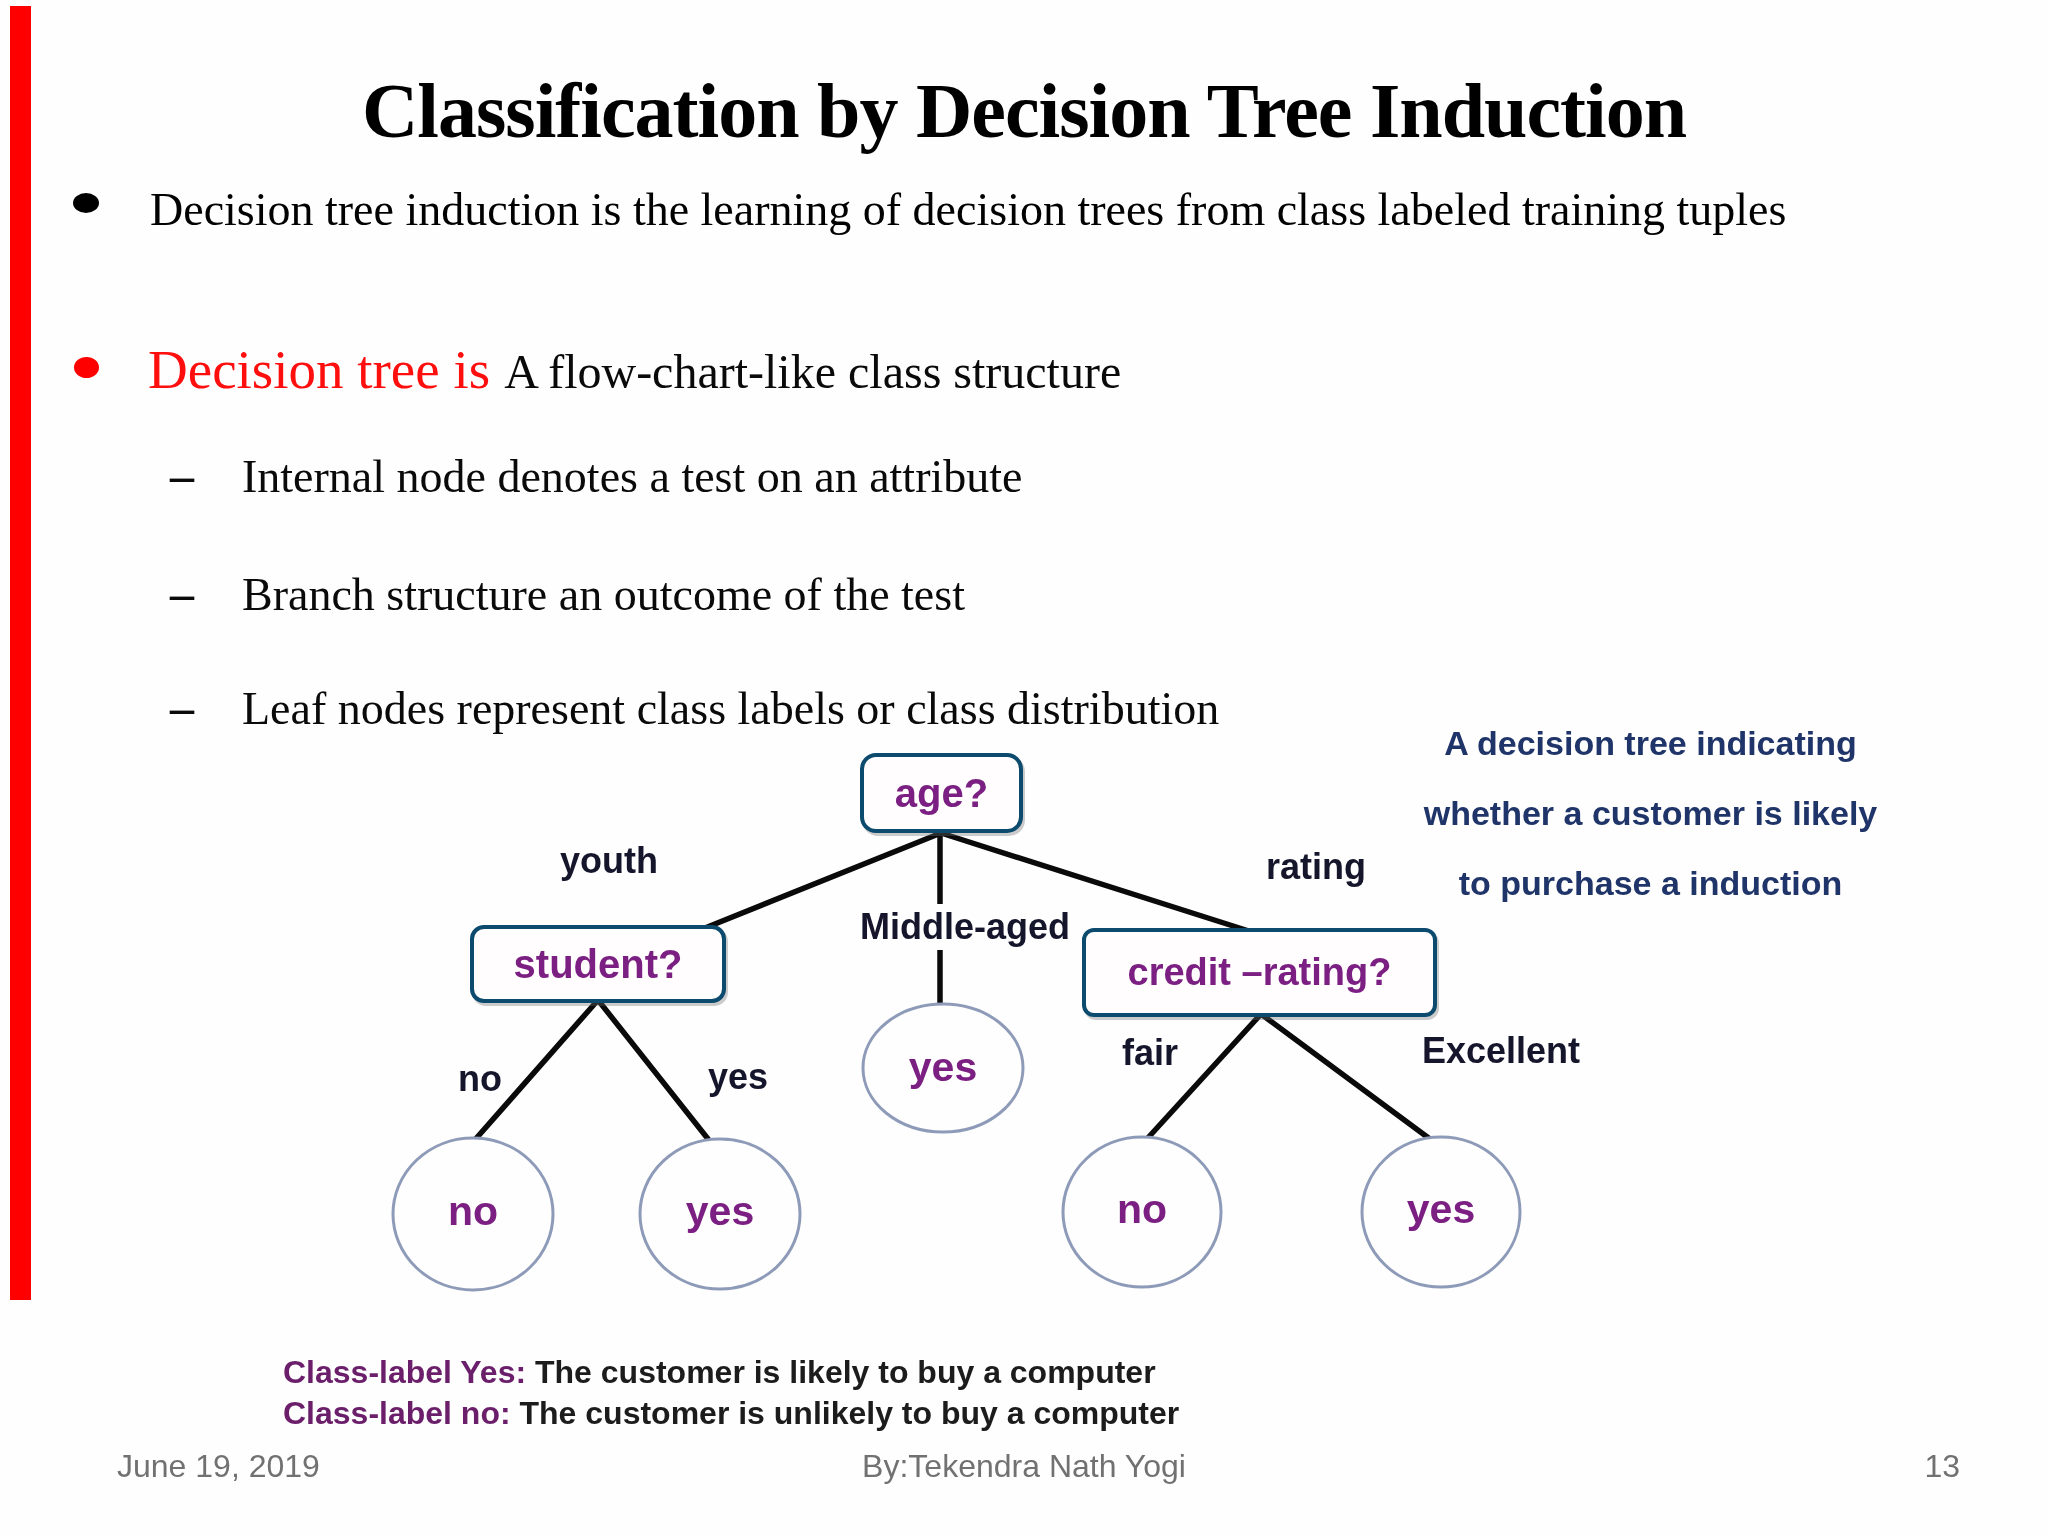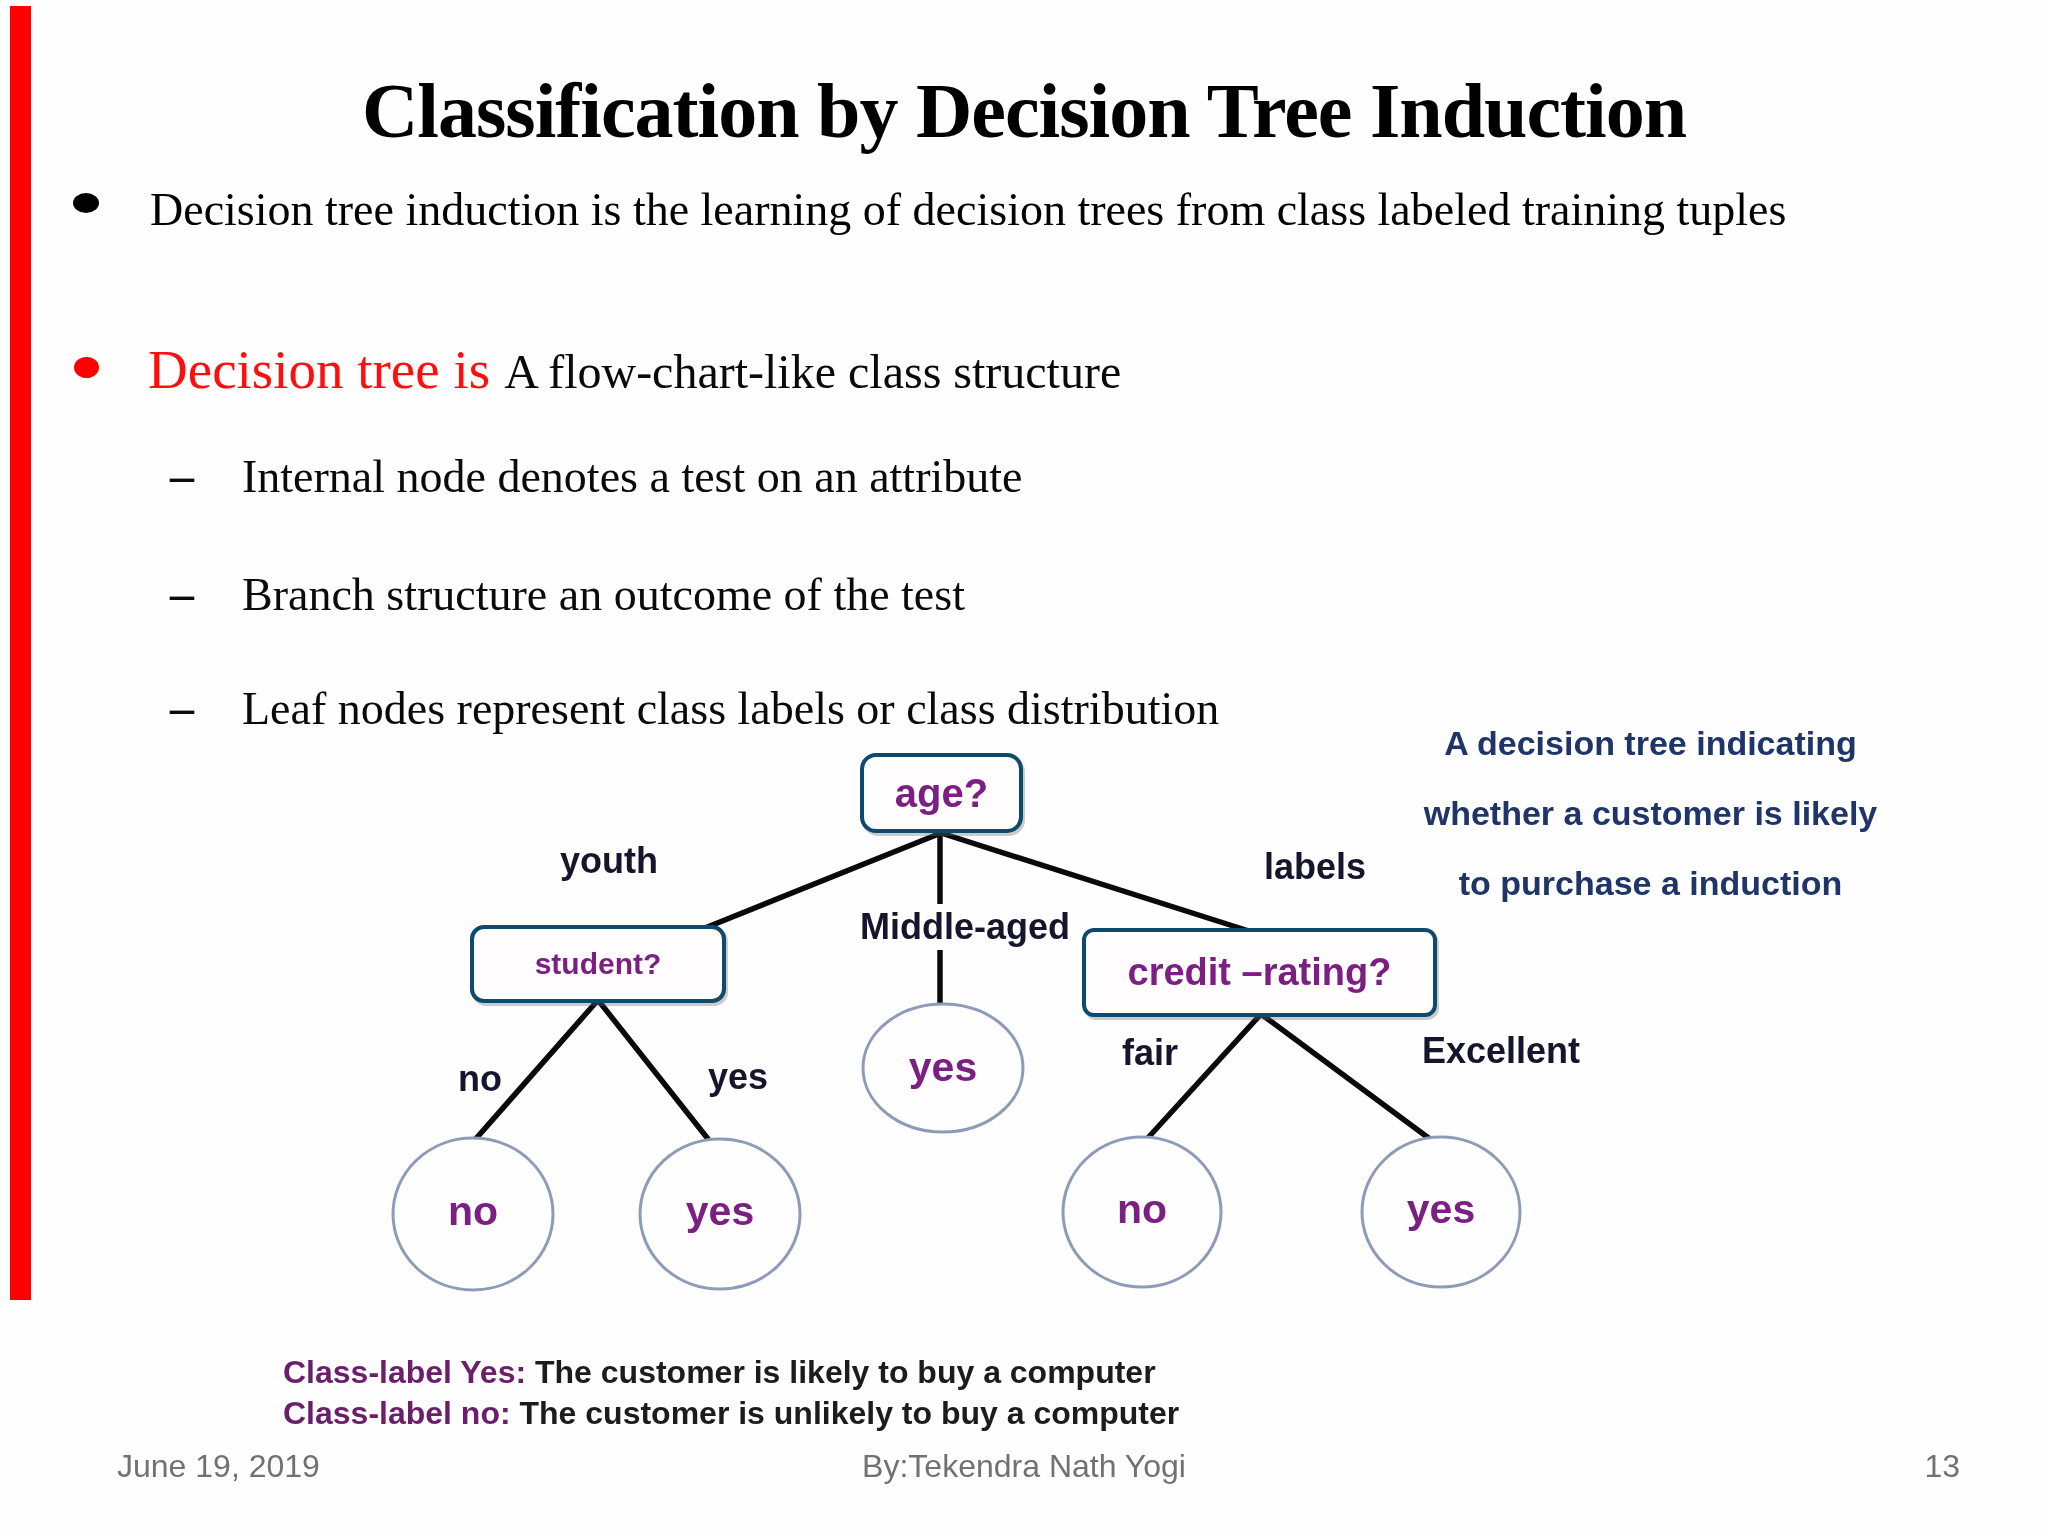--- a/index.html
+++ b/index.html
@@ -58,21 +58,21 @@
   .node{
     z-index:2;
     background:#fffdfd;
     border:4px solid #0c4a6e;
     display:flex;align-items:center;justify-content:center;
     font-family:"Liberation Sans", sans-serif;
     font-weight:bold;color:#7b1f82;
     box-shadow:2px 3px 0 rgba(110,110,110,0.35);
   }
   #node-age{left:860px;top:753px;width:155px;height:72px;border-radius:16px;font-size:40px;}
-  #node-student{left:470px;top:925px;width:248px;height:70px;border-radius:14px;font-size:30px;}
+  #node-student{left:470px;top:925px;width:248px;height:70px;border-radius:14px;font-size:40px;}
   #node-credit{left:1082px;top:928px;width:347px;height:81px;border-radius:12px;font-size:38px;}
 
   .blabel{
     z-index:3;
     font-family:"Liberation Sans", sans-serif;
     font-weight:bold;font-size:36px;color:#15152b;
     text-align:right;
   }
   #lbl-youth{left:528px;top:840px;width:130px;}
   #lbl-senior{left:1238px;top:846px;width:128px;}
@@ -167,21 +167,21 @@
       <ellipse cx="1441" cy="1212" rx="79" ry="75"></ellipse>
     </g>
   </svg>
 
   <div id="node-age" class="abs node">age?</div>
   <div id="node-student" class="abs node">student?</div>
   <div id="node-credit" class="abs node">credit –rating?</div>
 
   <div id="lbl-youth" class="abs blabel">youth</div>
   <div id="lbl-middle" class="abs blabel">Middle-aged</div>
-  <div id="lbl-senior" class="abs blabel">labels</div>
+  <div id="lbl-senior" class="abs blabel">rating</div>
   <div id="lbl-no" class="abs blabel">no</div>
   <div id="lbl-yes" class="abs blabel">yes</div>
   <div id="lbl-fair" class="abs blabel">fair</div>
   <div id="lbl-excellent" class="abs blabel">Excellent</div>
 
   <div id="leaf1" class="abs leaf-text">no</div>
   <div id="leaf2" class="abs leaf-text">yes</div>
   <div id="leaf3" class="abs leaf-text">yes</div>
   <div id="leaf4" class="abs leaf-text">no</div>
   <div id="leaf5" class="abs leaf-text">yes</div>

